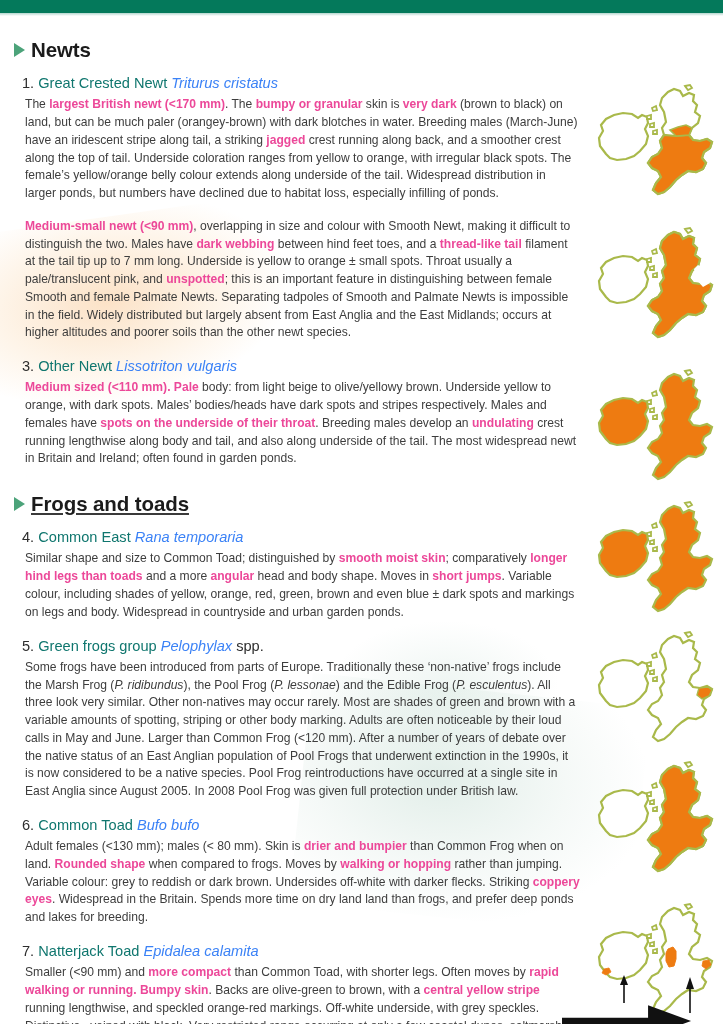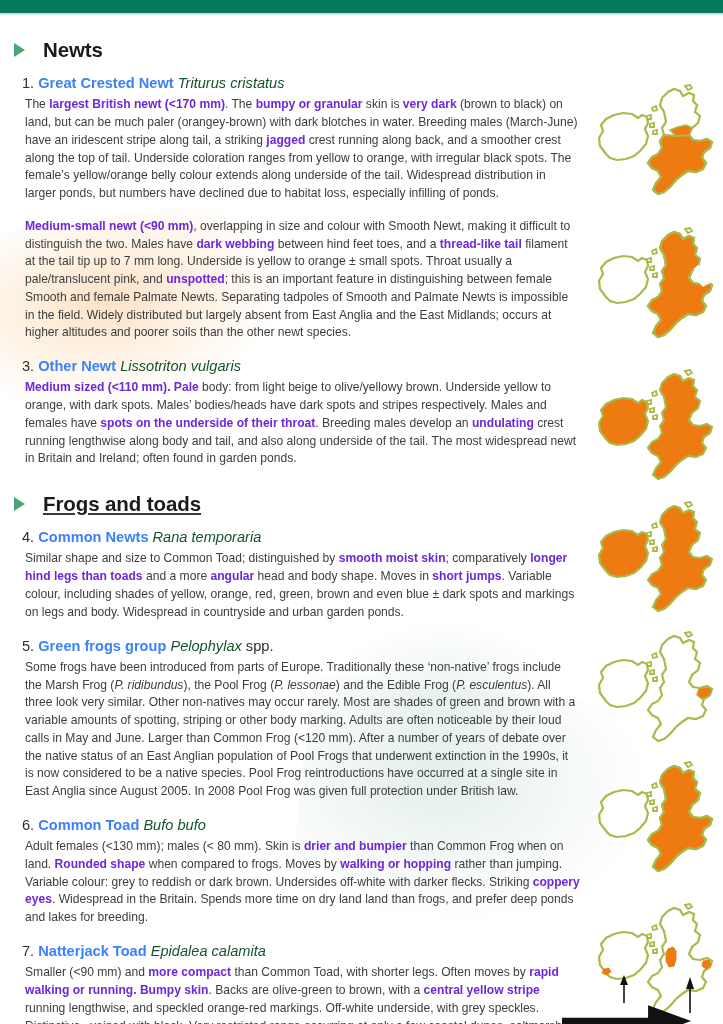--- a/index.html
+++ b/index.html
@@ -57,21 +57,21 @@
   }
   .maps-col {
     width: 133px;
     position: relative;
   }
 
   
   .group-head {
     display: flex;
     align-items: center;
-    gap: 18px;
+    gap: 6px;
     margin: 6px 0 12px 0;
   }
   .group-head.second { margin-top: 24px; text-decoration: underline; }
   .tri {
     width: 0; height: 0;
     border-left: 11px solid #4CA37A;
     border-top: 7.5px solid transparent;
     border-bottom: 7.5px solid transparent;
     flex: none;
   }
@@ -84,36 +84,36 @@
 
   
   .species { margin: 0 0 15px 0; padding-left: 8px; }
   .sp-head {
     font-size: 14.6px;
     margin-bottom: 4px;
     line-height: 1.25;
   }
   .sp-num { color: #2d2d2d; font-weight: normal; }
   .sp-name {
+    color: #0f766e;
+    font-weight: normal;
+  }
+  .sp-sci {
     color: #3b82f6;
-    font-weight: bold;
-  }
-  .sp-sci {
-    color: #14532d;
     font-style: italic;
     font-weight: normal;
   }
   .sp-body {
     font-size: 12.1px;
     line-height: 1.47;
     color: #3d3d3d;
     text-align: left;
     padding-left: 3px;
   }
-  .sp-body b { color: #6d28d9; font-weight: bold; }
+  .sp-body b { color: #ec4899; font-weight: bold; }
   .sp-body i { }
 
   
   .map {
     position: absolute;
     left: 0;
     width: 133px;
     height: 132px;
   }
   .map svg { display: block; width: 100%; height: 100%; }
@@ -169,21 +169,21 @@
     </div>
 
     <div class="group-head second">
       <span class="tri"></span>
       <span class="group-title">Frogs and toads</span>
     </div>
 
     <div class="species">
       <div class="sp-head">
         <span class="sp-num">4.</span>
-        <span class="sp-name">Common Newts</span>
+        <span class="sp-name">Common East</span>
         <span class="sp-sci">Rana temporaria</span>
       </div>
       <div class="sp-body">Similar shape and size to Common Toad; distinguished by <b>smooth moist skin</b>; comparatively <b>longer hind legs than toads</b> and a more <b>angular</b> head and body shape. Moves in <b>short jumps</b>. Variable colour, including shades of yellow, orange, red, green, brown and even blue ± dark spots and markings on legs and body. Widespread in countryside and urban garden ponds.</div>
     </div>
 
     <div class="species">
       <div class="sp-head">
         <span class="sp-num">5.</span>
         <span class="sp-name">Green frogs group</span>
         <span class="sp-sci">Pelophylax</span><span class="sp-num"> spp.</span>

